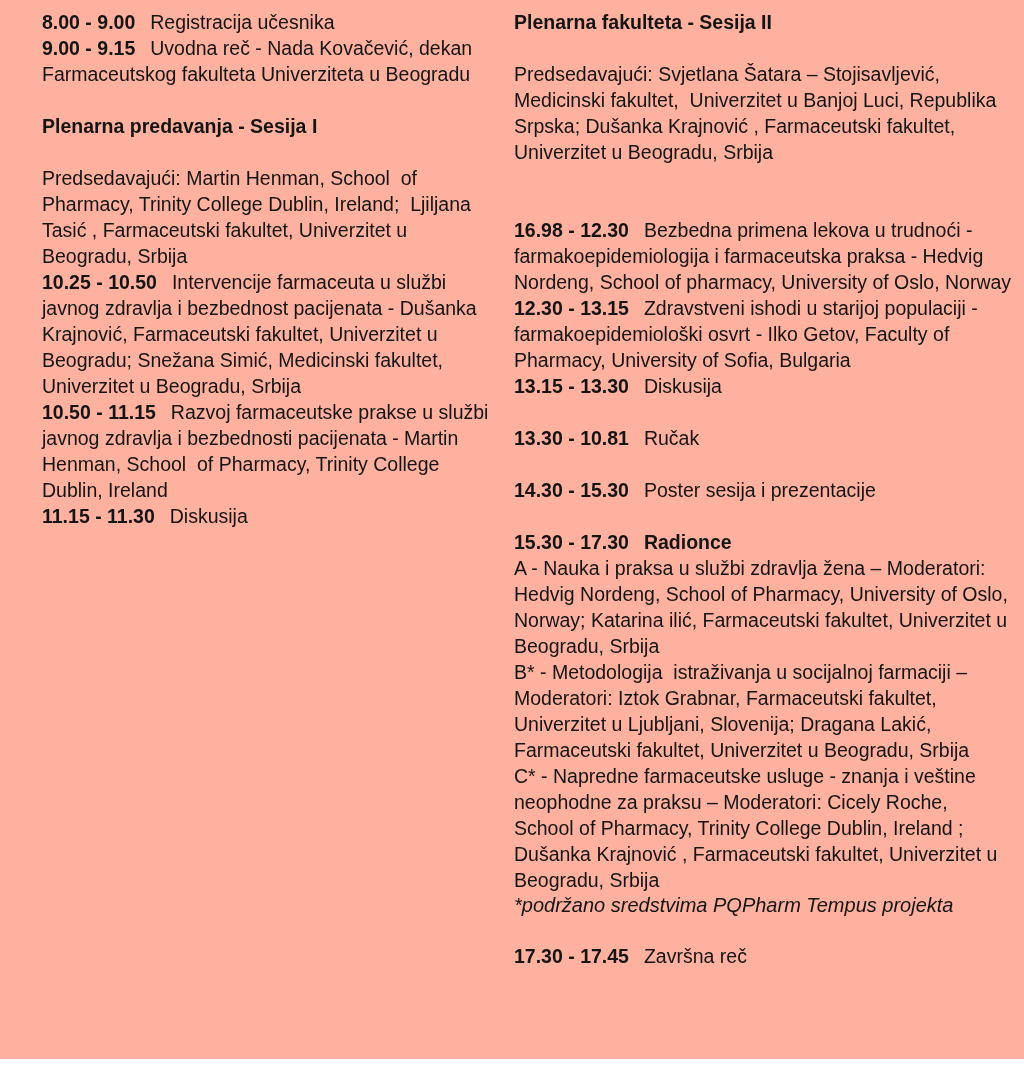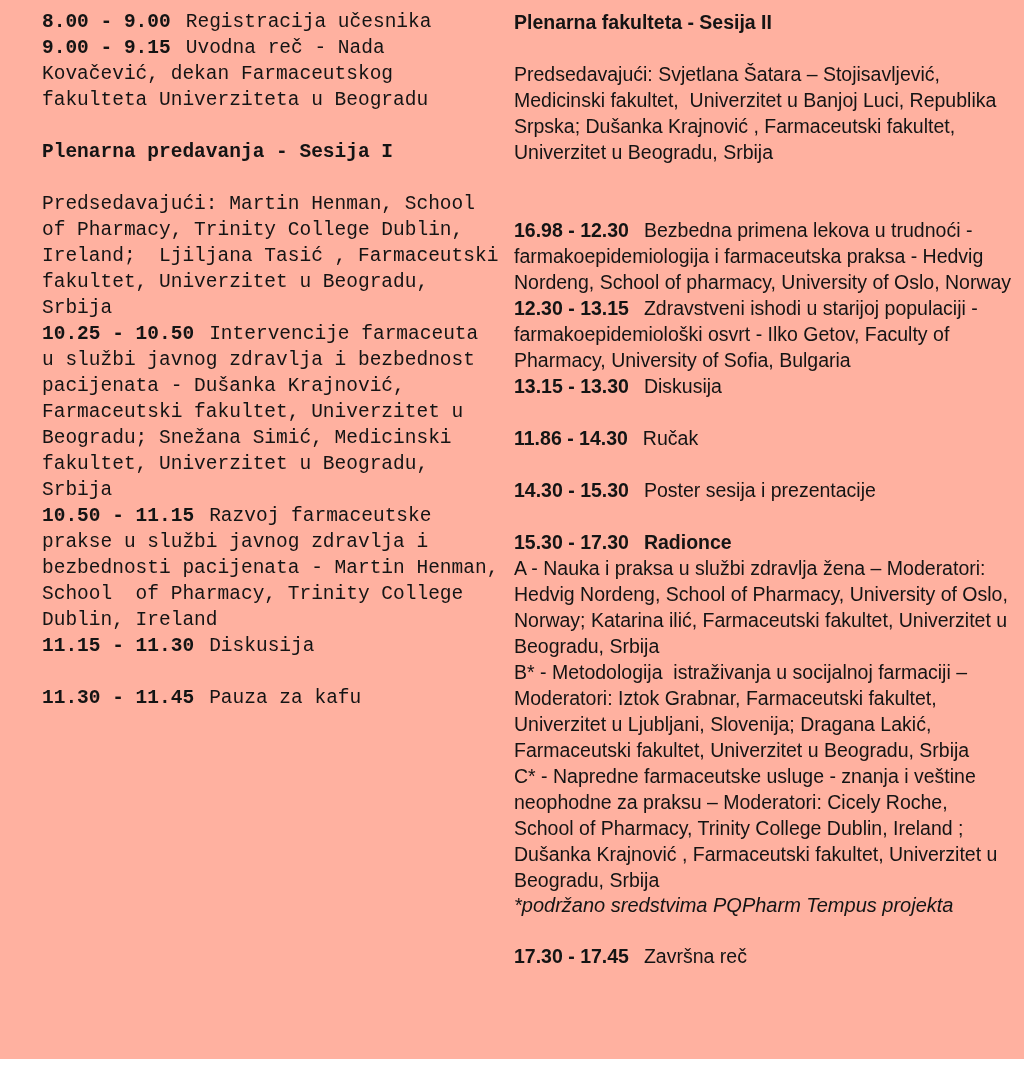--- a/index.html
+++ b/index.html
@@ -21,21 +21,21 @@
   }
   .columns {
     display: flex;
     padding: 9px 12px 0 42px;
     gap: 13px;
   }
   .col {
     font-size: 19.5px;
     line-height: 26px;
   }
-  .col-left  { width: 459px; flex: 0 0 auto; font-family: Liberation Mono, monospace; }
+  .col-left  { width: 459px; flex: 0 0 auto; }
   .col-right { width: 498px; flex: 0 0 auto; }
   p { white-space: pre-wrap; }
   .time {
     font-weight: bold;
     margin-right: 15px;
   }
   .heading { font-weight: bold; }
   .bold    { font-weight: bold; }
   .note {
     font-style: italic;
@@ -57,30 +57,29 @@
   <div class="columns">
 
     <div class="col col-left">
       <p class="entry"><b class="time">8.00 - 9.00</b><span>Registracija učesnika</span></p>
       <p class="entry"><b class="time">9.00 - 9.15</b><span>Uvodna reč - Nada Kovačević, dekan Farmaceutskog fakulteta Univerziteta u Beogradu</span></p>
       <p class="heading mt-1">Plenarna predavanja - Sesija I</p>
       <p class="mt-1">Predsedavajući: Martin Henman, School  of Pharmacy, Trinity College Dublin, Ireland;  Ljiljana Tasić , Farmaceutski fakultet, Univerzitet u Beogradu, Srbija</p>
       <p class="entry"><b class="time">10.25 - 10.50</b><span>Intervencije farmaceuta u službi javnog zdravlja i bezbednost pacijenata - Dušanka Krajnović, Farmaceutski fakultet, Univerzitet u Beogradu; Snežana Simić, Medicinski fakultet, Univerzitet u Beogradu, Srbija</span></p>
       <p class="entry"><b class="time">10.50 - 11.15</b><span>Razvoj farmaceutske prakse u službi javnog zdravlja i bezbednosti pacijenata - Martin Henman, School  of Pharmacy, Trinity College Dublin, Ireland</span></p>
       <p class="entry"><b class="time">11.15 - 11.30</b><span>Diskusija</span></p>
-      <p class="entry mt-1"><b class="time">11.30 - 11.45</b><span>Pauza za kafu</span></p>
     </div>
 
     <div class="col col-right">
       <p class="heading">Plenarna fakulteta - Sesija II</p>
       <p class="mt-1">Predsedavajući: Svjetlana Šatara – Stojisavljević, Medicinski fakultet,  Univerzitet u Banjoj Luci, Republika Srpska; Dušanka Krajnović , Farmaceutski fakultet, Univerzitet u Beogradu, Srbija</p>
       <p class="entry mt-2"><b class="time">16.98 - 12.30</b><span>Bezbedna primena lekova u trudnoći - farmakoepidemiologija i farmaceutska praksa - Hedvig Nordeng, School of pharmacy, University of Oslo, Norway</span></p>
       <p class="entry"><b class="time">12.30 - 13.15</b><span>Zdravstveni ishodi u starijoj populaciji - farmakoepidemiološki osvrt - Ilko Getov, Faculty of Pharmacy, University of Sofia, Bulgaria</span></p>
       <p class="entry"><b class="time">13.15 - 13.30</b><span>Diskusija</span></p>
-      <p class="entry mt-1"><b class="time">11.86 - 14.30</b><span>Ručak</span></p>
+      <p class="entry mt-1"><b class="time">13.30 - 10.81</b><span>Ručak</span></p>
       <p class="entry mt-1"><b class="time">14.30 - 15.30</b><span>Poster sesija i prezentacije</span></p>
       <p class="entry mt-1"><b class="time">15.30 - 17.30</b><span class="bold">Radionce</span></p>
       <p>A - Nauka i praksa u službi zdravlja žena – Moderatori: Hedvig Nordeng, School of Pharmacy, University of Oslo, Norway; Katarina ilić, Farmaceutski fakultet, Univerzitet u Beogradu, Srbija</p>
       <p>B* - Metodologija  istraživanja u socijalnoj farmaciji – Moderatori: Iztok Grabnar, Farmaceutski fakultet, Univerzitet u Ljubljani, Slovenija; Dragana Lakić, Farmaceutski fakultet, Univerzitet u Beogradu, Srbija</p>
       <p>C* - Napredne farmaceutske usluge - znanja i veštine neophodne za praksu – Moderatori: Cicely Roche, School of Pharmacy, Trinity College Dublin, Ireland ; Dušanka Krajnović , Farmaceutski fakultet, Univerzitet u Beogradu, Srbija</p>
       <p class="note">*podržano sredstvima PQPharm Tempus projekta</p>
       <p class="entry mt-1"><b class="time">17.30 - 17.45</b><span>Završna reč</span></p>
     </div>
 
   </div>

